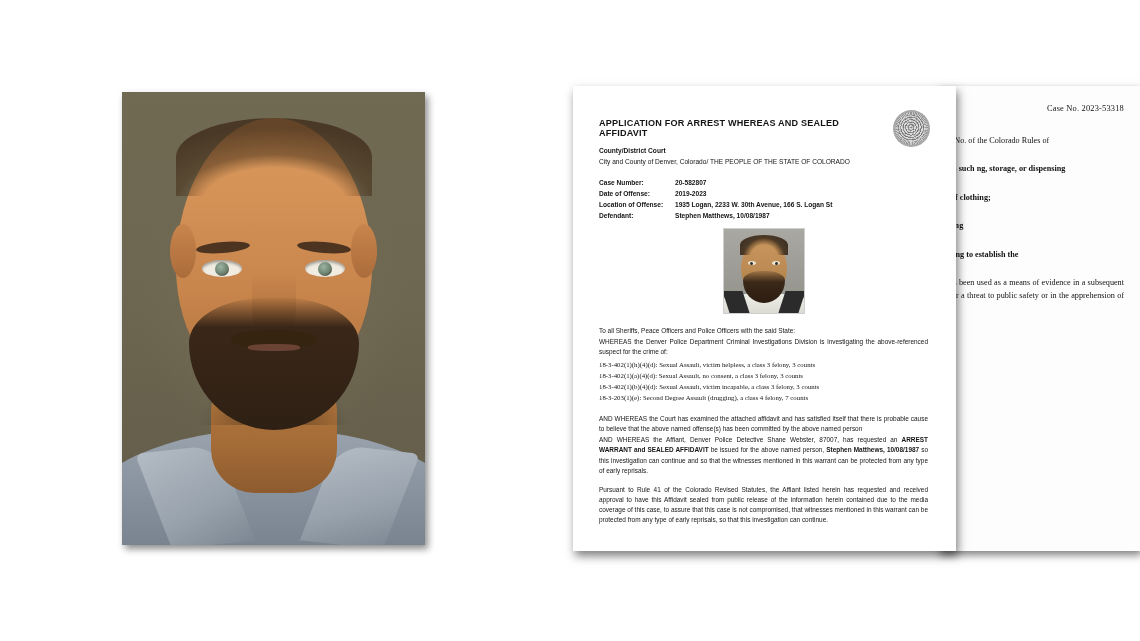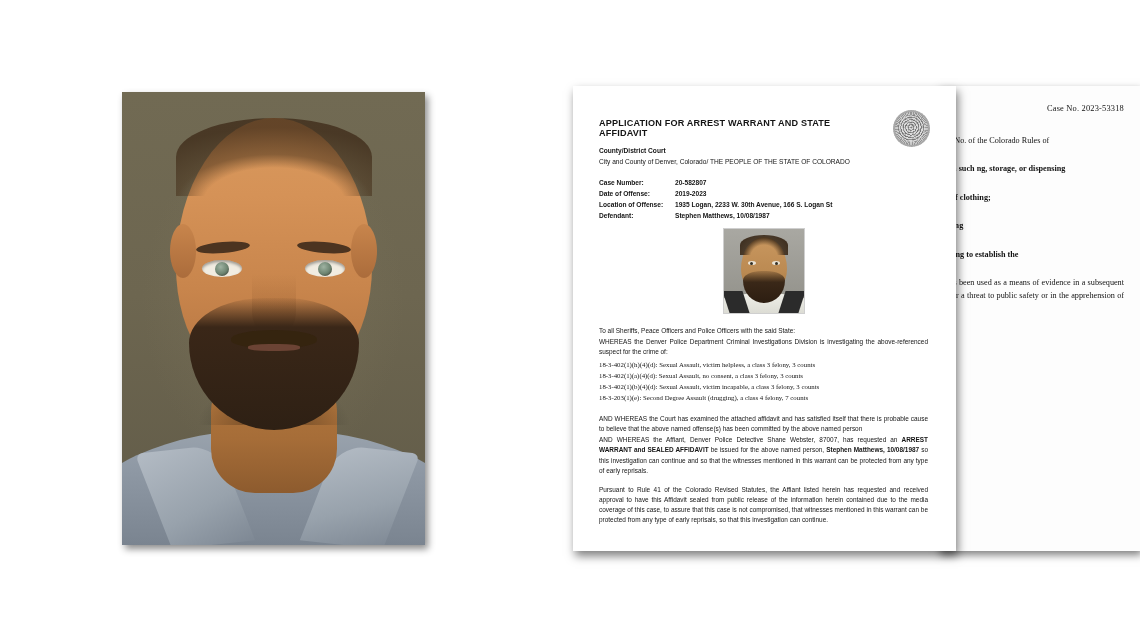--- a/index.html
+++ b/index.html
@@ -283,21 +283,21 @@
     <p class="dr-p b">erson(s) in control or ail envelopes, vehicle les of clothing;</p>
     <p class="dr-p b">rs, location information, n or wirelessly, including</p>
     <p class="dr-p b">such as still and video ber, hair, body fluids, nding to establish the</p>
     <p class="dr-p">in the Colorado Rules of asion or embezzled, or is been used as a means of evidence in a subsequent ly required, authorized or orted, sold, dispensed, or a threat to public safety or in the apprehension of a</p>
   </div>
 </div>
 
 <div id="doc-main">
 
   <div class="doc-titlerow">
-    <div class="doc-title">APPLICATION FOR ARREST WARRANT AND STATE AFFIDAVIT</div>
+    <div class="doc-title">APPLICATION FOR ARREST WHEREAS AND SEALED AFFIDAVIT</div>
     <div class="court-seal"></div>
   </div>
 
   <div class="doc-sub">
     <div class="r1">County/District Court</div>
     <div class="r2">City and County of Denver, Colorado/ THE PEOPLE OF THE STATE OF COLORADO</div>
   </div>
 
   <div class="doc-fields">
     <div class="row">

